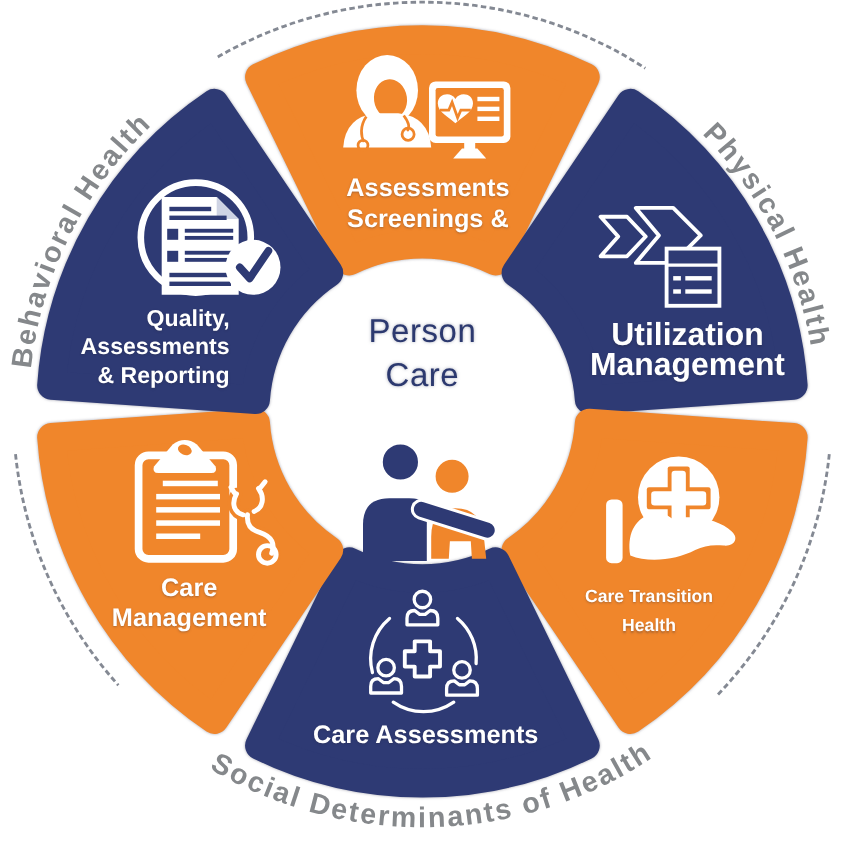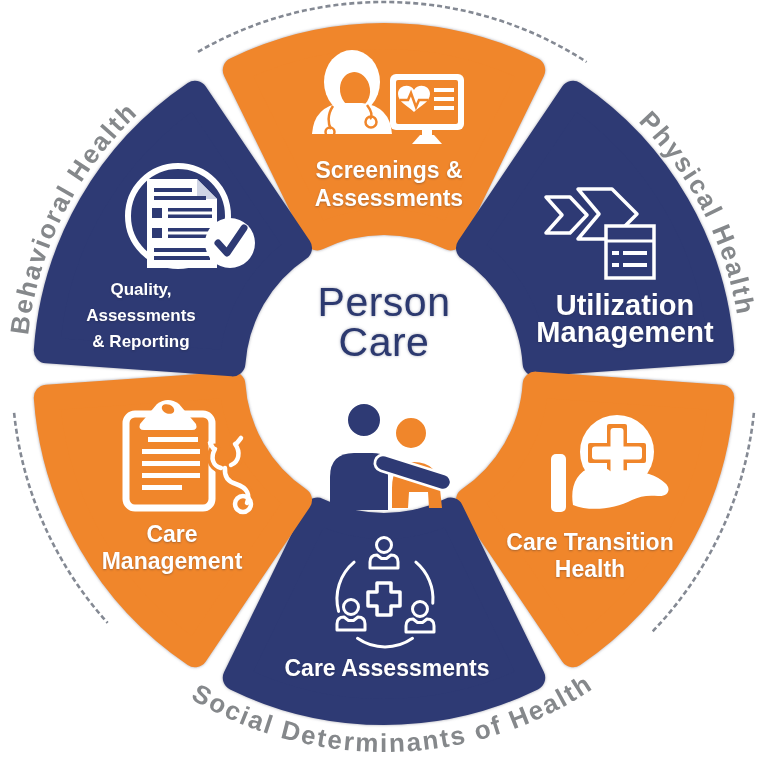--- a/index.html
+++ b/index.html
@@ -12,26 +12,26 @@
   .wedge.navy{fill:#2E3A74;stroke:#2E3A74;}
   .arc-seg{fill:none;stroke:#6E7480;stroke-width:2.6;stroke-dasharray:5 3;opacity:.85;}
   .arc-text{fill:#85888B;font-size:26px;font-weight:bold;letter-spacing:2px;
             text-shadow:0 1px 1px rgba(255,255,255,.7);}
   .iwhite{fill:#ffffff;}
   .sline{fill:none;stroke:#ffffff;stroke-linecap:round;stroke-linejoin:round;}
   .seg-label{position:absolute;transform:translate(-50%,-50%);color:#ffffff;font-weight:bold;
              text-align:center;white-space:nowrap;text-shadow:0 1px 2px rgba(40,40,60,.35);}
   #lbl-screenings{left:389px;top:184px;font-size:23px;line-height:28px;}
   #lbl-utilization{left:625px;top:319px;font-size:29px;line-height:27px;}
-  #lbl-transition{left:590px;top:556px;font-size:23px;line-height:27px;}
+  #lbl-transition{left:590px;top:556px;font-size:16px;line-height:27px;}
   #lbl-coordination{left:387px;top:668px;font-size:23px;line-height:27px;}
   #lbl-management{left:172px;top:548px;font-size:23px;line-height:27px;}
-  #lbl-quality{left:141px;top:316px;font-size:17px;line-height:26px;}
+  #lbl-quality{left:141px;top:316px;font-size:21px;line-height:26px;text-align:right;}
   .center-text{position:absolute;left:384px;top:322px;transform:translate(-50%,-50%);
-               text-align:center;font-size:41px;line-height:40px;color:#2C396F;
+               text-align:center;font-size:30px;line-height:40px;color:#2C396F;
                letter-spacing:.5px;text-shadow:0 0 3px rgba(110,115,140,.6);white-space:nowrap;}
 </style>
 </head>
 <body>
 
 <div class="stage">
   <svg width="768" height="767" viewBox="0 0 768 767">
     <defs>
       <path id="arcTL" d="M26 374 A358 358 0 0 1 168.6 88.1"></path>
       <path id="arcTR" d="M604.4 91.9 A358 358 0 0 1 741.8 361.5"></path>
@@ -172,22 +172,22 @@
       <circle cx="411" cy="433" r="16.5" fill="#F0862B" stroke="#ffffff" stroke-width="3"></circle>
     </g>
   </svg>
 
   <div class="center-text">
     <div>Person</div>
     <div>Care</div>
   </div>
 
   <div class="seg-label" id="lbl-screenings">
+    <div>Assessments</div>
     <div>Screenings &amp;</div>
-    <div>Assessments</div>
   </div>
   <div class="seg-label" id="lbl-utilization">
     <div>Utilization</div>
     <div>Management</div>
   </div>
   <div class="seg-label" id="lbl-transition">
     <div>Care Transition</div>
     <div>Health</div>
   </div>
   <div class="seg-label" id="lbl-coordination">

